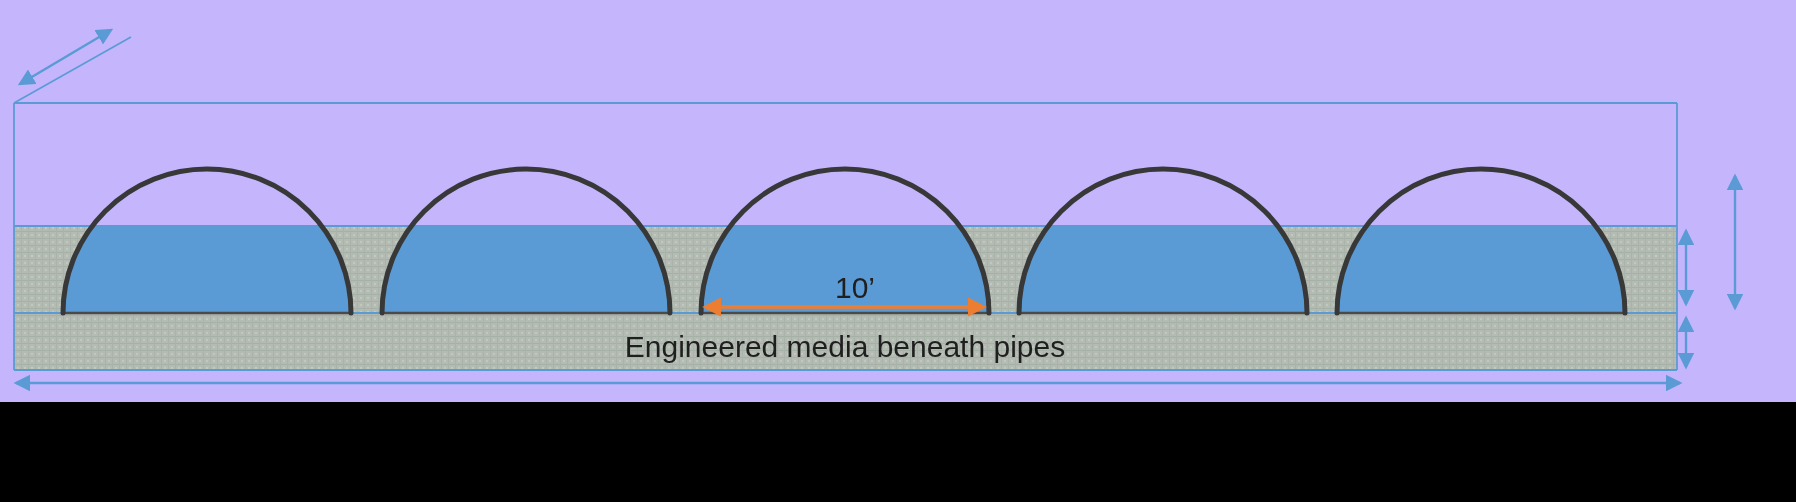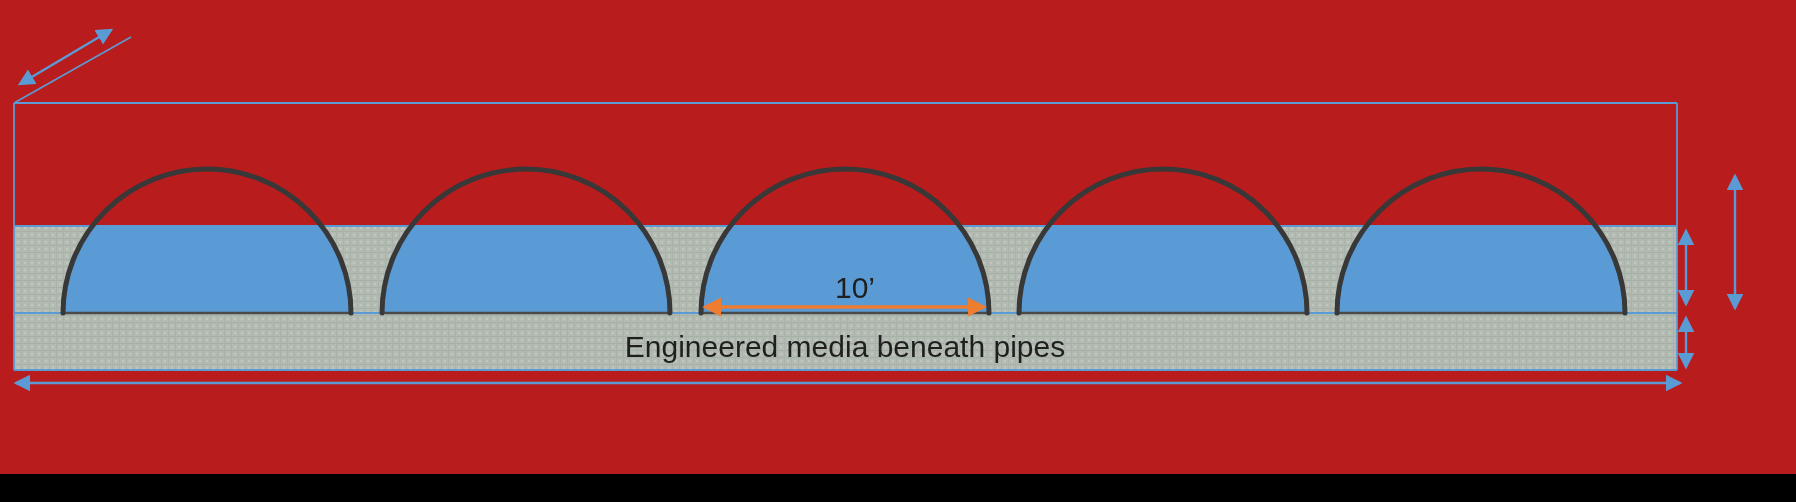--- a/index.html
+++ b/index.html
@@ -4,22 +4,22 @@
 <style>
   html, body {
     margin: 0;
     padding: 0;
     background: #000000;
     font-family: "Liberation Sans", sans-serif;
   }
   .stage {
     position: relative;
     width: 1796px;
-    height: 474px;
-    background: #b91c1c;
+    height: 402px;
+    background: #c4b5fd;
     overflow: hidden;
   }
   svg { display: block; }
   text {
     font-family: "Liberation Sans", sans-serif;
     fill: #1f1f1f;
   }
   .dim-label { font-size: 30px; }
   .caption { font-size: 30px; }
 </style>

